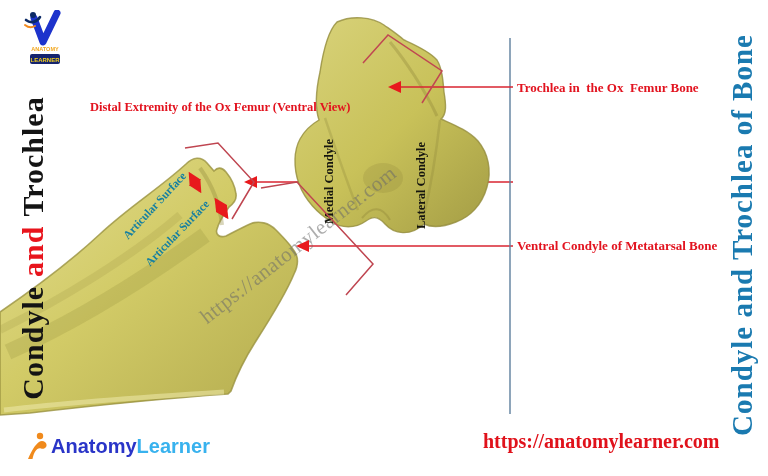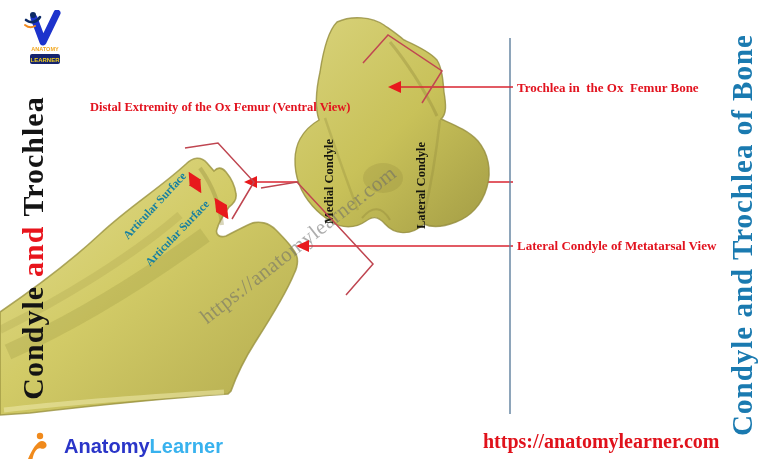--- a/index.html
+++ b/index.html
@@ -40,21 +40,21 @@
     white-space:nowrap;transform-origin:left center;z-index:3;
   }
   .watermark{
     position:absolute;left:203px;top:307px;transform:rotate(-38deg);
     transform-origin:left center;font-size:21px;letter-spacing:.5px;
     color:rgba(105,105,105,0.55);white-space:nowrap;z-index:2;
   }
   .top-logo{position:absolute;left:22px;top:10px;z-index:6;}
   .footer-brand{
     position:absolute;left:26px;top:432px;display:flex;align-items:center;
-    gap:16px;z-index:6;font-family:"Liberation Sans","DejaVu Sans",sans-serif;
+    gap:3px;z-index:6;font-family:"Liberation Sans","DejaVu Sans",sans-serif;
     font-weight:bold;font-size:20px;white-space:nowrap;
   }
   .footer-brand .anatomy{color:#2a35c8;}
   .footer-brand .learner{color:#38b2ee;}
   .footer-url{
     position:absolute;left:483px;top:430px;color:#e0121b;font-weight:bold;
     font-size:20px;white-space:nowrap;z-index:6;
   }
 </style>
 </head>
@@ -159,21 +159,21 @@
     <polyline points="185,148 218,143 254,182 232,219" fill="none" stroke="#bf4550" stroke-width="1.5"></polyline>
     <polyline points="261,188 297,182 373,264 346,295" fill="none" stroke="#bf4550" stroke-width="1.5"></polyline>
 
     <line x1="190" y1="174" x2="200" y2="191" stroke="#e8191c" stroke-width="2.4" marker-start="url(#dh)" marker-end="url(#dh)"></line>
     <line x1="216" y1="200" x2="227" y2="217" stroke="#e8191c" stroke-width="2.4" marker-start="url(#dh)" marker-end="url(#dh)"></line>
   </svg>
 
   <div class="caption" style="left:90px;top:92px;margin-top:8px;">Distal Extremity of the Ox Femur (Ventral View)</div>
 
   <div class="callout" style="left:517px;top:80px;">Trochlea in  the Ox  Femur Bone</div>
-  <div class="callout" style="left:517px;top:238px;">Lateral Condyle of Metatarsal View</div>
+  <div class="callout" style="left:517px;top:238px;">Ventral Condyle of Metatarsal Bone</div>
 
   <div class="top-logo">
     <svg width="46" height="56" viewBox="0 0 46 56">
       <path d="M12 8 L21 32 L35 3" fill="none" stroke="#1d33cc" stroke-width="7" stroke-linecap="round" stroke-linejoin="round"></path>
       <circle cx="11" cy="5" r="3" fill="#0c2a66"></circle>
       <path d="M4 10 C9 14 15 12 18 7" fill="none" stroke="#0c2a66" stroke-width="2.6" stroke-linecap="round"></path>
       <path d="M3 15 q5 4 10 1" fill="none" stroke="#f28a1e" stroke-width="2" stroke-linecap="round"></path>
       <text x="23" y="41" font-size="5.5" fill="#f2a71e" text-anchor="middle" font-weight="bold" font-family="Liberation Sans, sans-serif">ANATOMY</text>
       <rect x="8" y="44" width="30" height="10" rx="2" fill="#15246e"></rect>
       <text x="23" y="51.5" font-size="6" fill="#f5d01c" text-anchor="middle" font-weight="bold" font-family="Liberation Sans, sans-serif">LEARNER</text>

